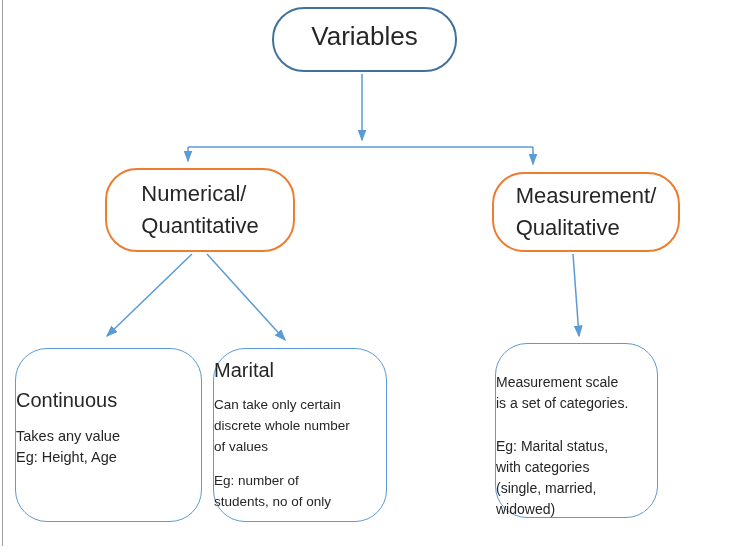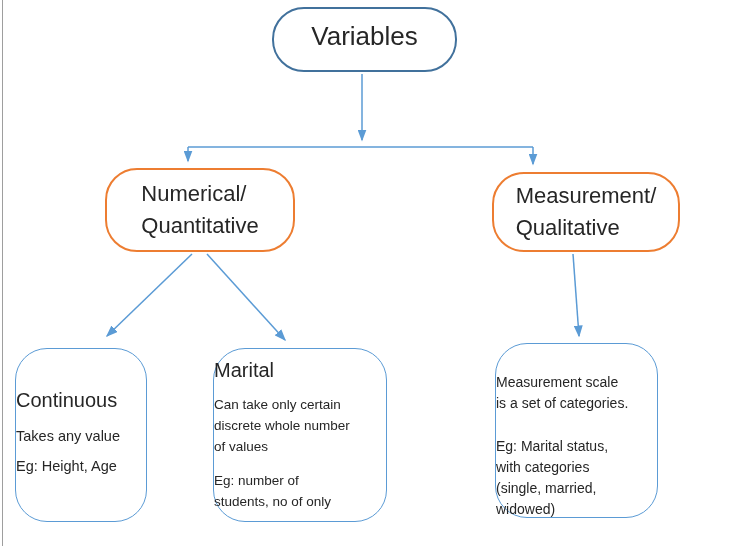--- a/index.html
+++ b/index.html
@@ -72,21 +72,21 @@
     top: 172px;
     width: 188px;
     height: 80px;
   }
   .leaf-box {
     border: 1.5px solid var(--leaf-border, #5b9bd5);
   }
   .leaf-continuous {
     left: 15px;
     top: 348px;
-    width: 132px;
+    width: 187px;
     height: 174px;
     padding-top: 40px;
   }
   .leaf-discrete {
     left: 213px;
     top: 348px;
     width: 174px;
     height: 174px;
     padding-top: 10px;
   }
@@ -99,21 +99,21 @@
   }
   .leaf-title {
     font-size: 20px;
   }
   .leaf-body, .leaf-example {
     font-size: 14px;
     line-height: 21px;
     white-space: pre-line;
   }
   .leaf-continuous .leaf-body { margin-top: 14px; font-size: 14.5px; }
-  .leaf-continuous .leaf-example { margin-top: 9px; font-size: 14.5px; }
+  .leaf-continuous .leaf-example { font-size: 14.5px; }
   .leaf-discrete .leaf-body { margin-top: 12px; font-size: 13.5px; }
   .leaf-discrete .leaf-example { margin-top: 13px; font-size: 13.5px; }
   .leaf-measurement .leaf-body { font-size: 14px; }
   .leaf-measurement .leaf-example { margin-top: 22px; font-size: 14px; }
 </style>
 </head>
 <body>
 
 <div class="canvas">
 

